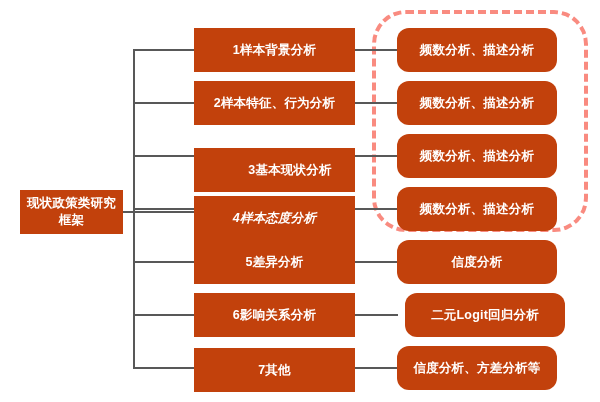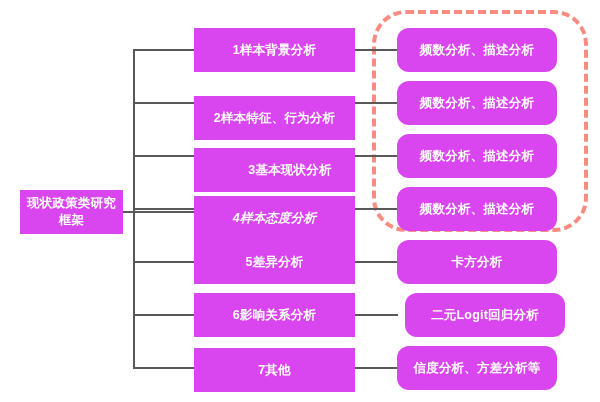--- a/index.html
+++ b/index.html
@@ -18,21 +18,21 @@
   #diagram {
     position: absolute;
     left: 0;
     top: 0;
     width: 600px;
     height: 402px;
   }
 
   .node {
     position: absolute;
-    background: #d946ef;
+    background: #c2410c;
     color: #ffffff;
     display: flex;
     align-items: center;
     justify-content: center;
     text-align: center;
     font-size: 12.5px;
     font-weight: bold;
     letter-spacing: 0.2px;
     line-height: 1.35;
     box-sizing: border-box;
@@ -136,21 +136,21 @@
   <div class="line line-h mid-right-stub" style="top:314px;"></div>
   <div class="line line-h mid-right-stub" style="top:367px;"></div>
 
   <div class="node node-root">
     <span>现状政策类研究框架</span>
   </div>
 
   <div class="node node-mid" style="top:28px;">
     <span>1样本背景分析</span>
   </div>
-  <div class="node node-mid" style="top:96px;justify-content:center;">
+  <div class="node node-mid" style="top:81px;justify-content:center;">
     <span>2样本特征、行为分析</span>
   </div>
   <div class="node node-mid" style="top:148px;padding-left:31px;">
     <span>3基本现状分析</span>
   </div>
   <div class="node node-mid" style="top:196px;font-style:italic;">
     <span>4样本态度分析</span>
   </div>
   <div class="node node-mid" style="top:240px;">
     <span>5差异分析</span>
@@ -168,21 +168,21 @@
   <div class="node node-right" style="top:81px;">
     <span>频数分析、描述分析</span>
   </div>
   <div class="node node-right" style="top:134px;">
     <span>频数分析、描述分析</span>
   </div>
   <div class="node node-right" style="top:187px;">
     <span>频数分析、描述分析</span>
   </div>
   <div class="node node-right" style="top:240px;">
-    <span>卡方分析</span>
+    <span>信度分析</span>
   </div>
   <div class="node node-right" style="top:293px;margin-left:8px;">
     <span>二元Logit回归分析</span>
   </div>
   <div class="node node-right" style="top:346px;text-align:right;">
     <span>信度分析、方差分析等</span>
   </div>
 
 </div>
 

